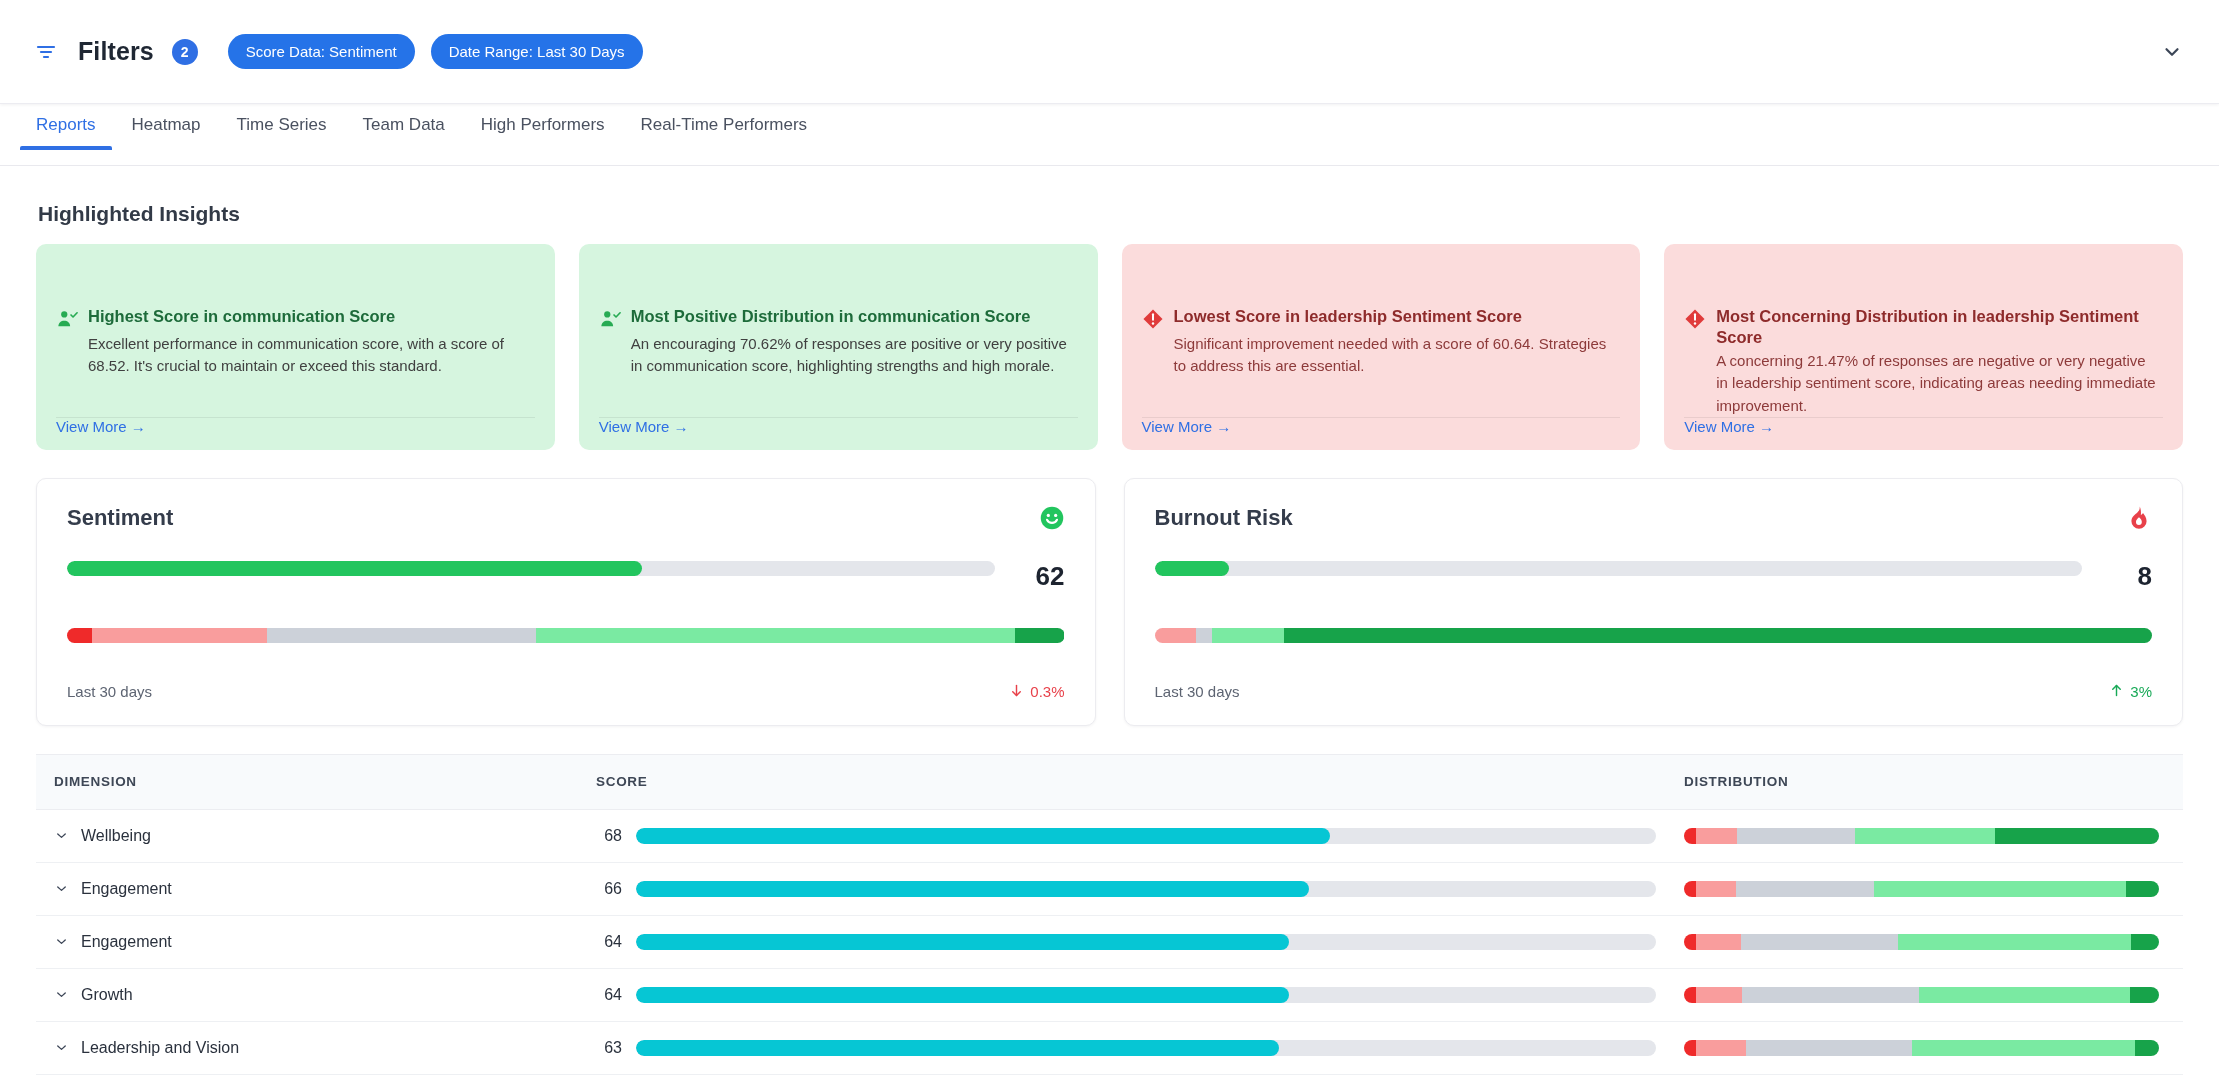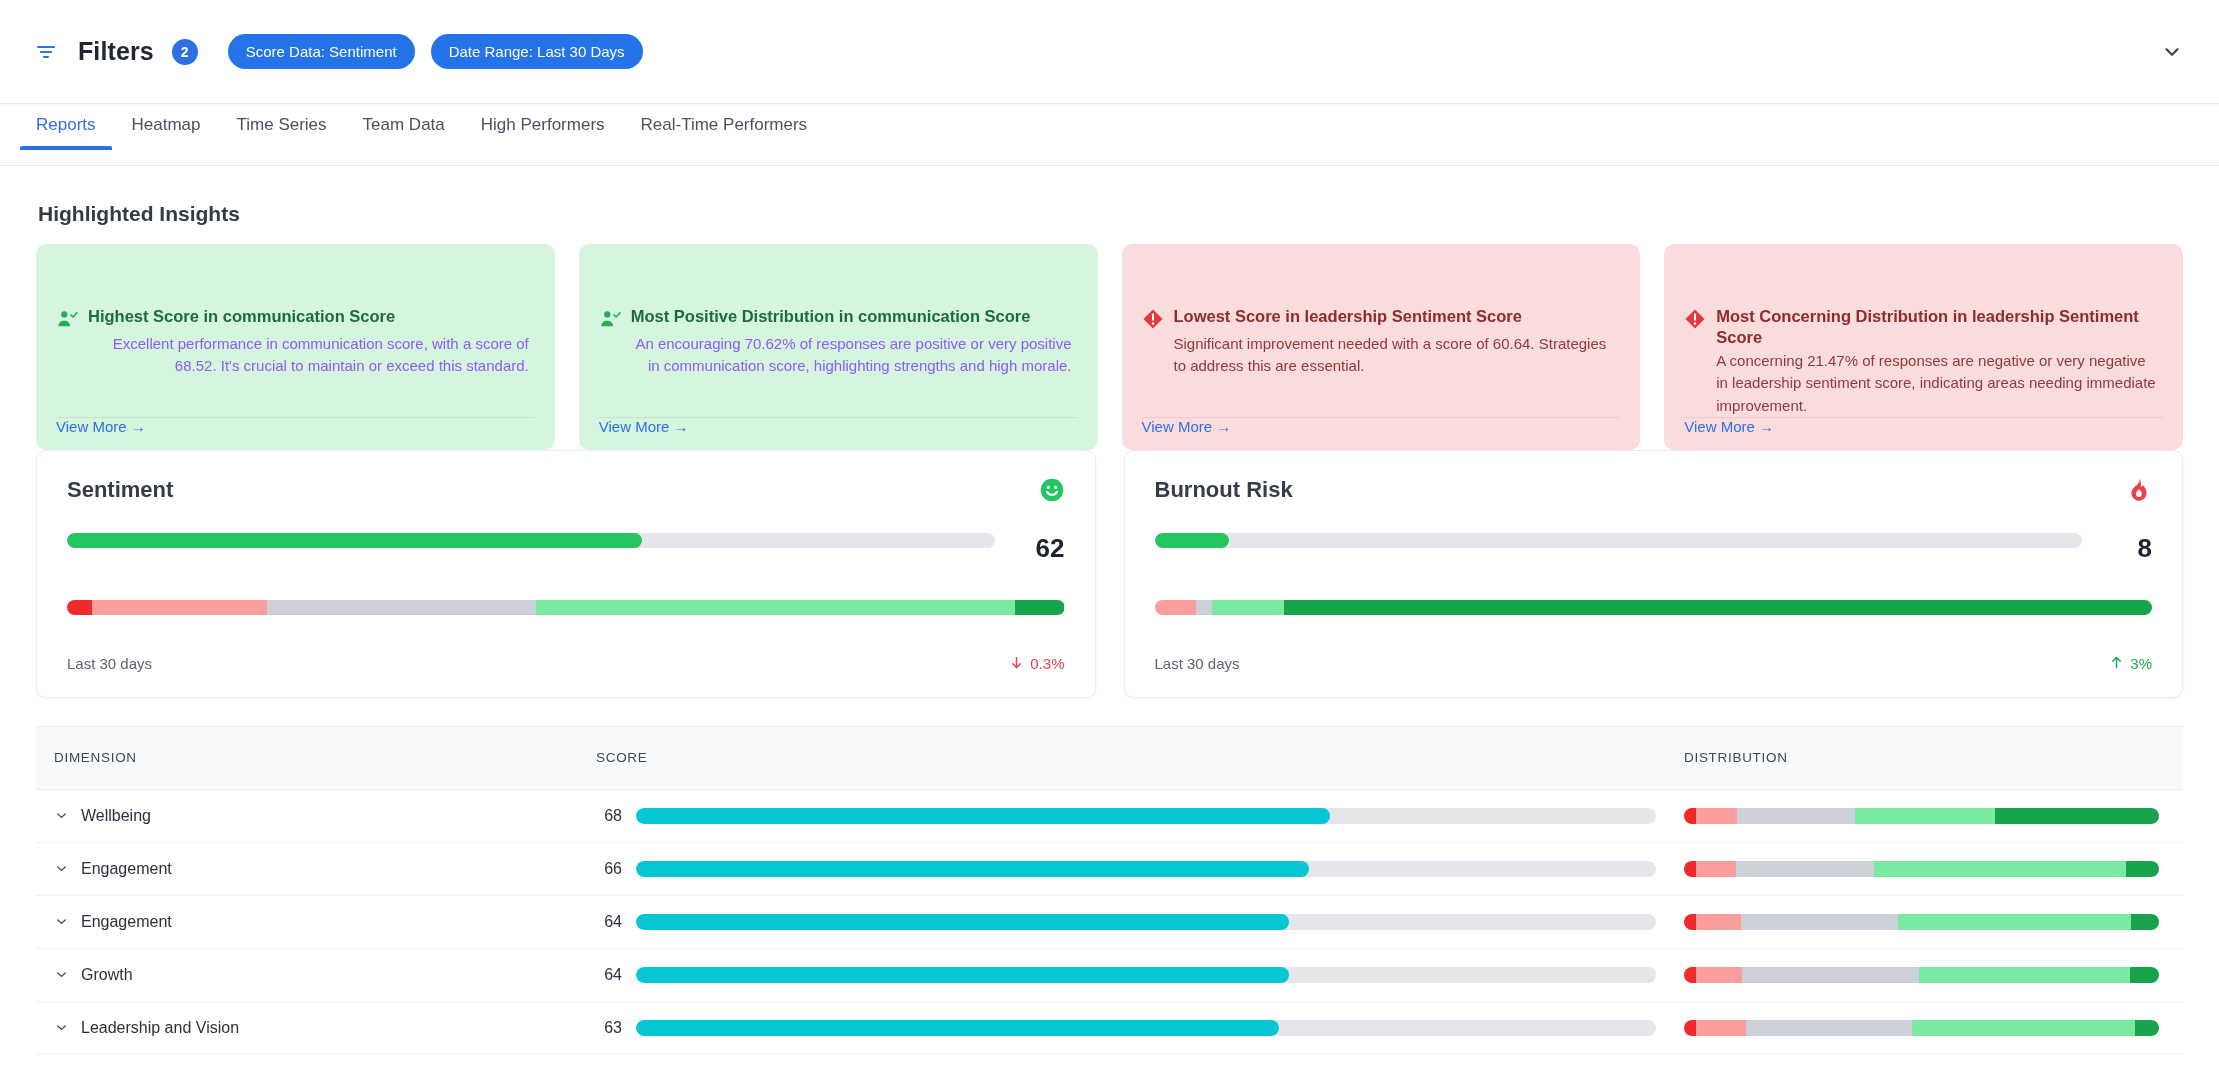--- a/index.html
+++ b/index.html
@@ -97,34 +97,35 @@
   .ins-icon { flex: 0 0 auto; width: 22px; height: 22px; margin-top: 2px; }
   .ins-title {
     font-size: 16.5px; font-weight: 600; line-height: 1.25;
   }
   .insight.positive .ins-title { color: #1d6b3a; }
   .insight.negative .ins-title { color: #8e2b2b; }
   .ins-body {
     font-size: 15px; line-height: 1.48; margin-top: 3px;
     padding-left: 32px; margin-right: 6px;
   }
-  .insight.positive .ins-body { color: #8b5cf6; text-align: right; }
+  .insight.positive .ins-body { color: #404040; }
   .insight.negative .ins-body { color: #8d3a3a; }
   .ins-foot {
     margin-top: auto; 
     border-top: 1px solid rgba(0,0,0,.07);
   }
   .view-more {
     font-size: 15px; color: #2f6fe4; cursor: pointer;
     display: inline-block;
   }
 
   
   .metrics {
     display: grid; grid-template-columns: 1fr 1fr; gap: 28px;
+    margin-top: 28px;
   }
   .metric-card {
     background: #fff; border: 1px solid #ececf0; border-radius: 10px;
     box-shadow: 0 1px 3px rgba(16,24,40,.05);
     padding: 26px 30px 24px 30px;
     height: 248px;
     display: flex; flex-direction: column;
   }
   .metric-head {
     display: flex; align-items: center; justify-content: space-between;
@@ -158,22 +159,22 @@
   .trend.down { color: #e8414a; }
   .trend.up { color: #18a957; }
 
   
   .table-wrap { margin-top: 28px; }
   .t-head {
     display: flex; align-items: center;
     background: #f8fafc;
     border-top: 1px solid #ecedf1;
     border-bottom: 1px solid #ecedf1;
-    height: 64px;
-    font-size: 13.5px; font-weight: 400; letter-spacing: .7px;
+    height: 56px;
+    font-size: 13.5px; font-weight: 700; letter-spacing: .7px;
     color: #3e4756;
   }
   .t-row {
     display: flex; align-items: center; height: 53px;
     border-bottom: 1px solid #eef0f3;
   }
   .c-dim { width: 560px; padding-left: 18px; display: flex; align-items: center; gap: 12px; }
   .c-score { width: 1088px; display: flex; align-items: center; gap: 14px; padding-right: 28px; }
   .c-dist { flex: 1; padding-right: 24px; }
   .t-head .c-dim { padding-left: 18px; }

